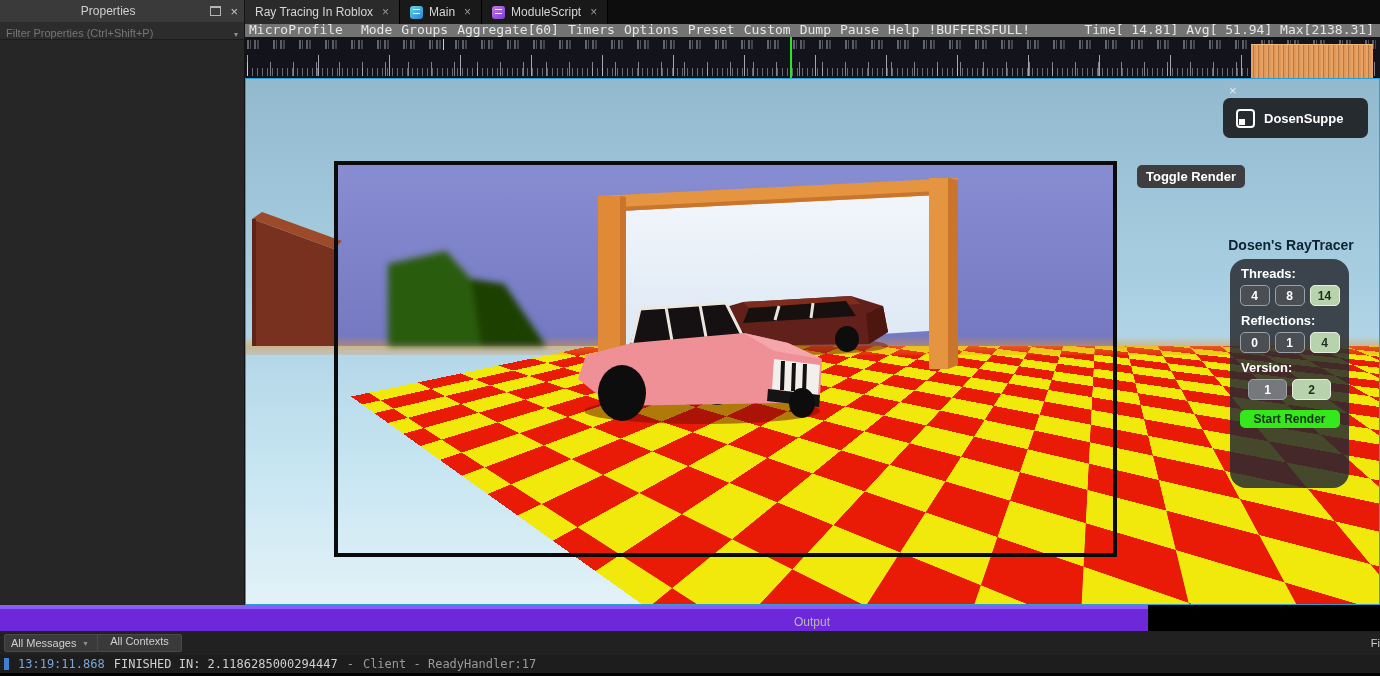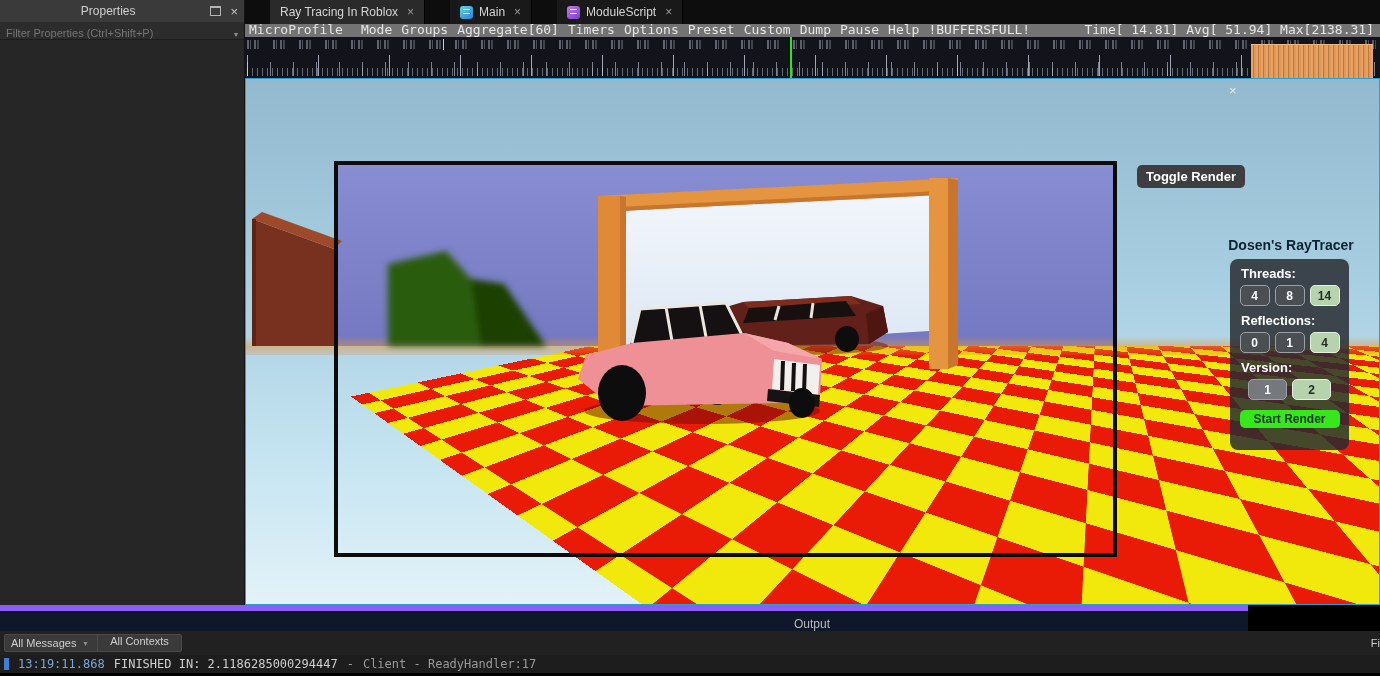--- a/index.html
+++ b/index.html
@@ -14,21 +14,21 @@
   .pin-icon::before{content:"";position:absolute;left:-1px;top:-1px;right:-1px;height:2px;background:#b5b5b5;}
   .props-close{color:#c5c5c5;font-size:13px;line-height:1;}
   .props-filter{height:17px;background:#2c2c2c;border-bottom:1px solid #1c1c1c;display:flex;align-items:flex-end;padding:0 6px;}
   .props-filter input{flex:1;background:transparent;border:none;outline:none;color:#9a9a9a;font-size:11px;font-family:"Liberation Sans",sans-serif;padding:0;}
   .caret{color:#8f8f8f;font-size:8px;}
   .props-body{height:566px;background:#262626;}
 
   
   .top-right{position:absolute;left:245px;top:0;right:0;}
   .tabbar{height:24px;background:#0d0d0d;display:flex;align-items:stretch;}
-  .tab{display:flex;align-items:center;gap:6px;padding:0 10px;background:#191919;border-right:1px solid #000;color:#d5d5d5;font-size:12px;white-space:nowrap;margin-left:25px;}
+  .tab{display:flex;align-items:center;gap:6px;padding:0 10px;background:#191919;border-right:1px solid #000;color:#d5d5d5;font-size:12px;white-space:nowrap;}
   .tab.active{background:#2a2a2a;}
   .tab .tclose{color:#9a9a9a;font-size:12px;margin-left:3px;}
   .script-icon{width:13px;height:13px;border-radius:3px;position:relative;flex:0 0 auto;}
   .script-icon i{position:absolute;left:3px;right:3px;top:3px;bottom:3px;background:repeating-linear-gradient(to bottom,rgba(255,255,255,.95) 0 1.3px,transparent 1.3px 3.6px);}
   .icon-main{background:linear-gradient(140deg,#62d7ea,#2b7fd0);}
   .icon-module{background:linear-gradient(140deg,#c478ec,#7a3fd0);}
 
   .mpbar{height:13px;background:#737373;display:flex;align-items:flex-end;padding:0 4px;font-family:"DejaVu Sans Mono",monospace;font-size:13px;color:#e6e6e6;white-space:nowrap;overflow:hidden;}
   .mp-item{margin-right:9px;}
   .mp-item.first{margin-right:18px;}
@@ -63,34 +63,34 @@
   .toast-close{position:absolute;left:983px;top:5px;color:#e9e9e9;font-size:13px;line-height:1;}
   .toast{position:absolute;left:977px;top:19px;width:145px;height:40px;background:rgba(33,36,41,.96);border-radius:7px;
     display:flex;align-items:center;padding-left:13px;gap:9px;color:#fff;font-size:13px;font-weight:bold;box-sizing:border-box;}
   .group-icon{width:15px;height:15px;border:2px solid #fff;border-radius:4px;position:relative;flex:0 0 auto;}
   .group-icon::after{content:"";position:absolute;left:1px;bottom:1px;width:6px;height:6px;background:#fff;}
 
   .toggle-btn{position:absolute;left:891px;top:86px;width:108px;height:23px;background:#3e3e40;border-radius:5px;
     color:#fff;font-weight:bold;font-size:13px;display:flex;align-items:center;justify-content:center;}
 
   .rt-title{position:absolute;left:978px;top:158px;width:134px;text-align:center;color:#0d2331;font-weight:bold;font-size:14px;}
-  .rt-panel{position:absolute;left:984px;top:180px;width:119px;height:191px;background:rgba(40,44,49,.85);border-radius:8px;
+  .rt-panel{position:absolute;left:984px;top:180px;width:119px;height:229px;background:rgba(40,44,49,.85);border-radius:16px;
     padding:7px 0 0;box-sizing:border-box;color:#fff;}
   .rt-label{font-size:13px;font-weight:bold;text-align:left;padding-left:11px;margin:0 0 4px;}
   .opt-row{display:flex;justify-content:center;gap:5px;margin-bottom:7px;}
   .opt{min-width:22px;height:19px;background:#4b4f54;border:1px solid #9aa0a5;border-radius:5px;color:#fff;font-weight:bold;font-size:12px;
     display:flex;align-items:center;justify-content:center;padding:0 3px;box-sizing:content-box;}
   .opt.sel{background:#b7d3ae;color:#23301f;border-color:#e6efe2;}
   .opt.wide{min-width:31px;}
   .opt.lite{background:#75797e;}
   .start-btn{margin:10px auto 0;width:100px;height:18px;background:#35e81c;border-radius:5px;color:#0d350a;font-weight:bold;font-size:12px;
     display:flex;align-items:center;justify-content:center;}
 
   
-  .output-title{position:absolute;left:0;top:605px;width:1248px;height:26px;background:#0f172a;border-top:6px solid #8b5cf6;box-sizing:border-box;}
+  .output-title{position:absolute;left:0;top:605px;width:1148px;height:26px;background:#6d28d9;border-top:4px solid #8b5cf6;box-sizing:border-box;}
   .output-title .olabel{position:absolute;left:812px;top:6px;transform:translateX(-50%);color:#b9b9b9;font-size:12px;}
   .output-toolbar{position:absolute;left:0;top:631px;width:1380px;height:24px;background:#212121;}
   .dd{position:absolute;top:3px;height:18px;background:#3a3a3a;border:1px solid #4a4a4a;border-radius:2px;color:#cfcfcf;font-size:11px;
     display:flex;align-items:center;padding:0 6px;gap:7px;box-sizing:border-box;}
   .dd-messages{left:4px;width:104px;}
   .dd-contexts{left:97px;width:85px;flex-direction:column;}
   .filter-clip{position:absolute;right:0;top:6px;color:#cfcfcf;font-size:11px;}
   .output-log{position:absolute;left:0;top:655px;width:1380px;height:18px;background:#1d1d1d;display:flex;align-items:center;
     font-family:"DejaVu Sans Mono",monospace;font-size:12px;gap:9px;padding-left:4px;box-sizing:border-box;white-space:pre;}
   .msg-icon{width:5px;height:12px;background:#3f7fd2;flex:0 0 auto;}
@@ -224,20 +224,24 @@
       <path d="M209,60 L208,89 M220,62 L219,90 M231,63 L230,92" stroke="#151012" stroke-width="4" fill="none"></path>
       <polygon points="194,88 246,94 245,106 193,100" fill="#141414"></polygon>
       <ellipse cx="48" cy="92" rx="24" ry="28" fill="#0d0d0d"></ellipse>
       <ellipse cx="228" cy="102" rx="13" ry="15" fill="#0d0d0d"></ellipse>
     </g>
   </svg>
 
   <div class="render-frame"></div>
 
   <span class="toast-close">×</span>
+  <div class="toast">
+    <span class="group-icon"></span>
+    <span>DosenSuppe</span>
+  </div>
 
   <div class="toggle-btn">Toggle Render</div>
 
   <div class="rt-title">Dosen's RayTracer</div>
   <div class="rt-panel">
     <div class="rt-label">Threads:</div>
     <div class="opt-row">
       <div class="opt">4</div>
       <div class="opt">8</div>
       <div class="opt sel">14</div>

